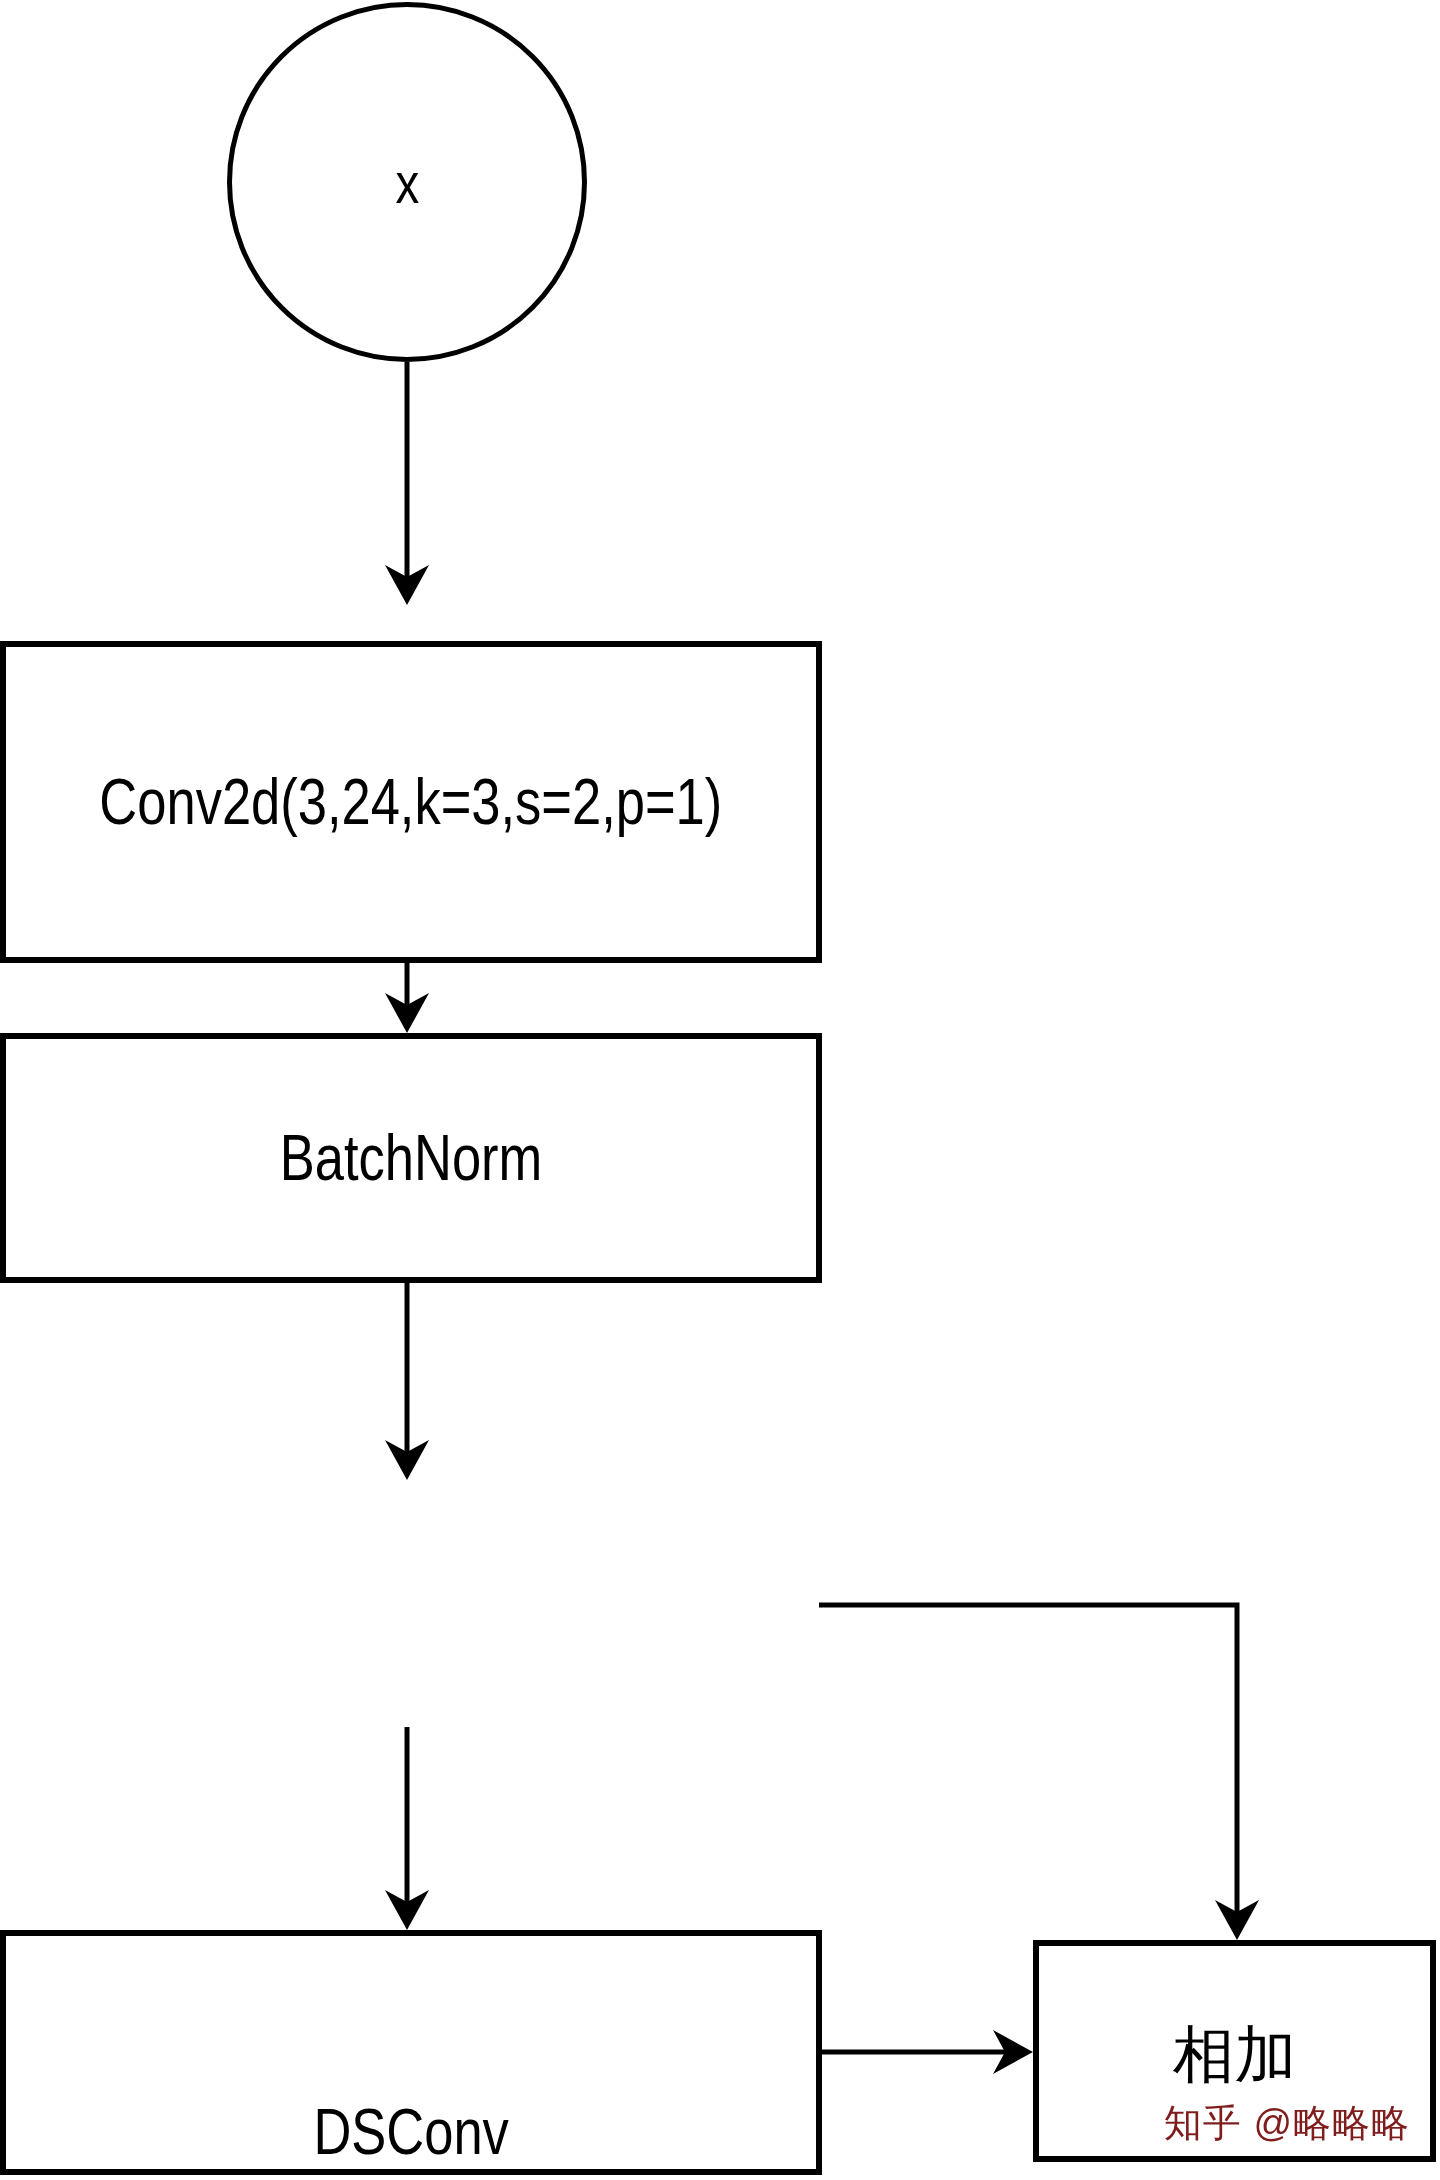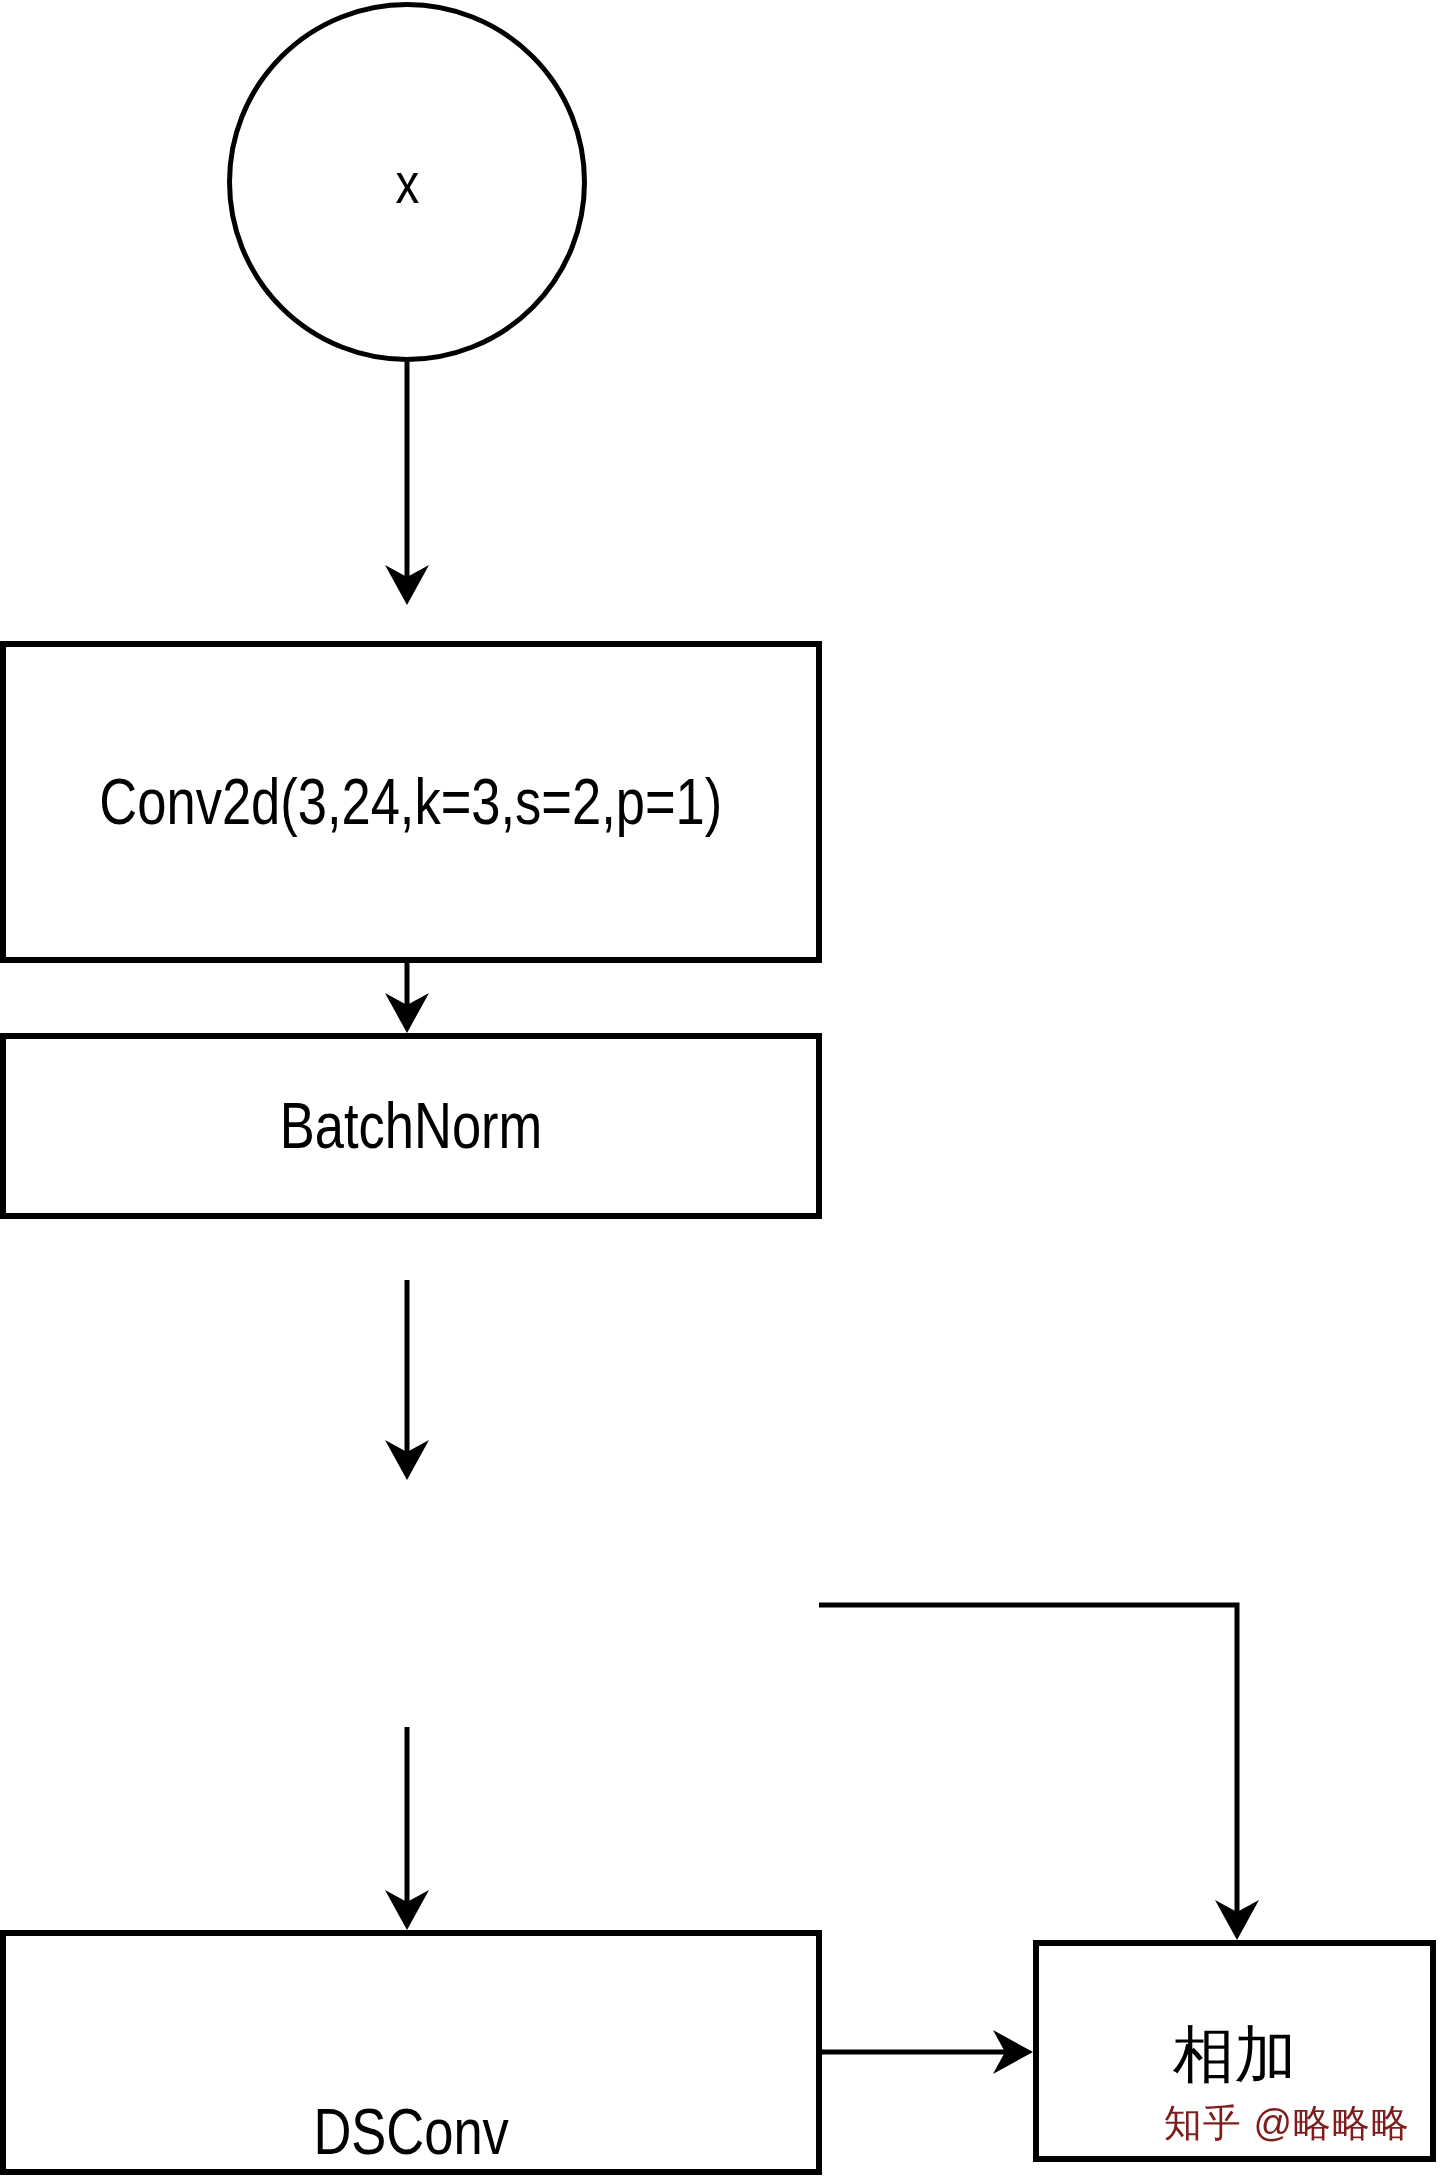--- a/index.html
+++ b/index.html
@@ -27,21 +27,21 @@
     transform:scaleX(0.82);
     transform-origin:center;
   }
   .node-circle{
     left:227px;top:2px;width:360px;height:360px;
     border-radius:50%;
     border-width:5px;
   }
   .node-circle .label{font-size:58px;}
   .node-conv   {left:0px;   top:605px;  width:822px; height:322px;margin-top:36px;}
-  .node-bn     {left:0px;   top:1033px; width:822px; height:186px;}
+  .node-bn     {left:0px;   top:1033px; width:822px; height:250px;}
   .node-act    {left:0px;   top:1480px; width:822px; height:250px;}
   .node-dsconv {left:0px;   top:1930px; width:822px; height:245px;align-items:flex-end;}
   .node-add    {left:1033px;top:1940px; width:403px; height:222px;}
   .node-add .label{
     font-size:62px;
     transform:none;
     padding-top:8px;
   }
   .watermark{
     position:absolute;z-index:3;

